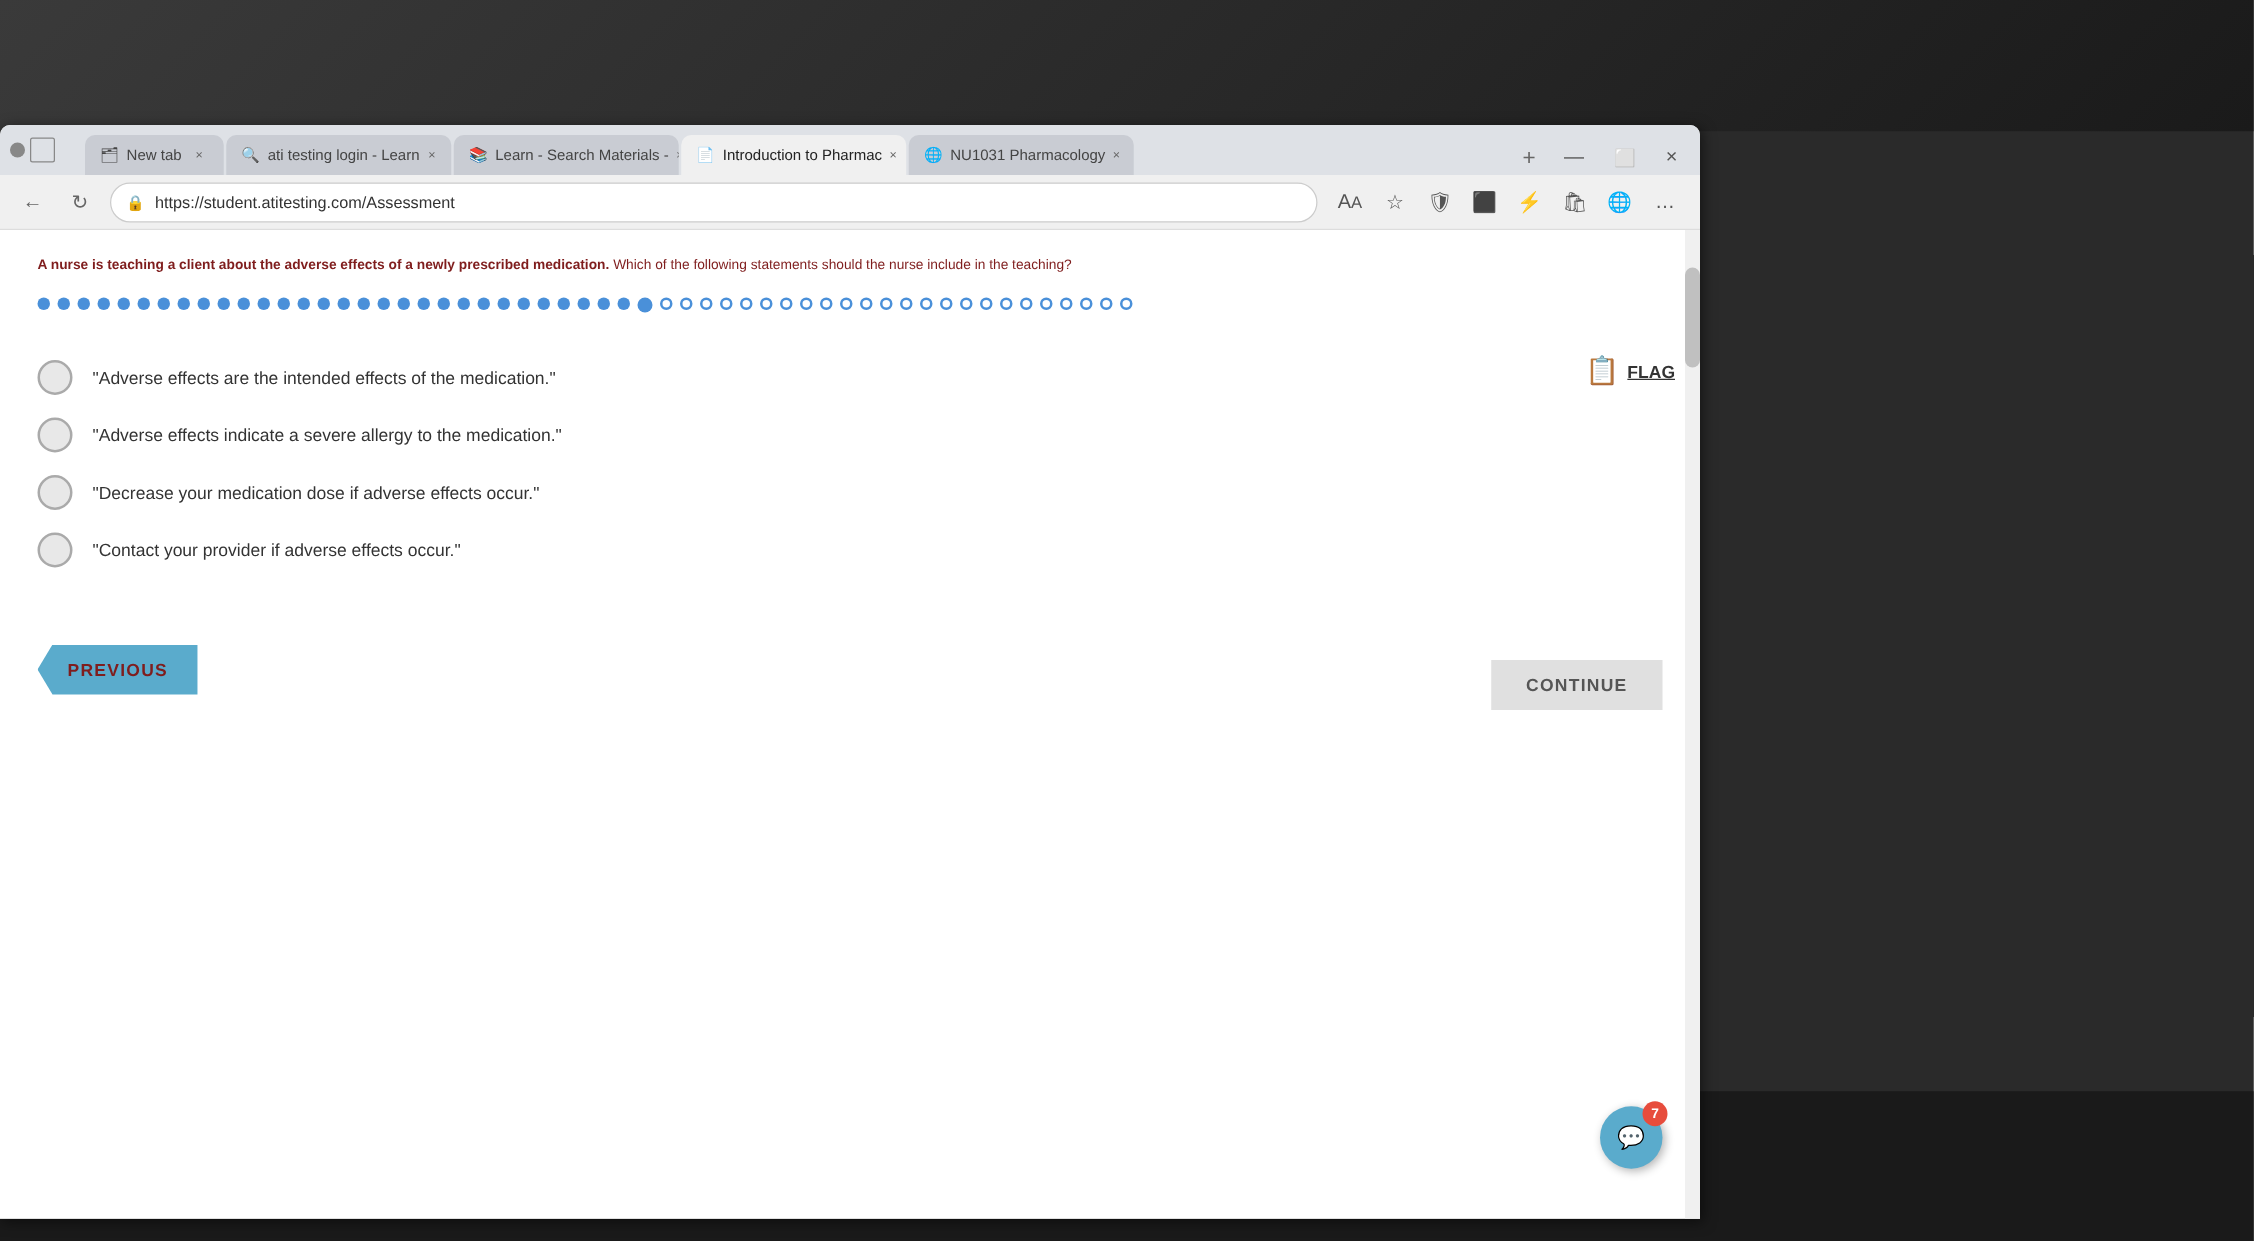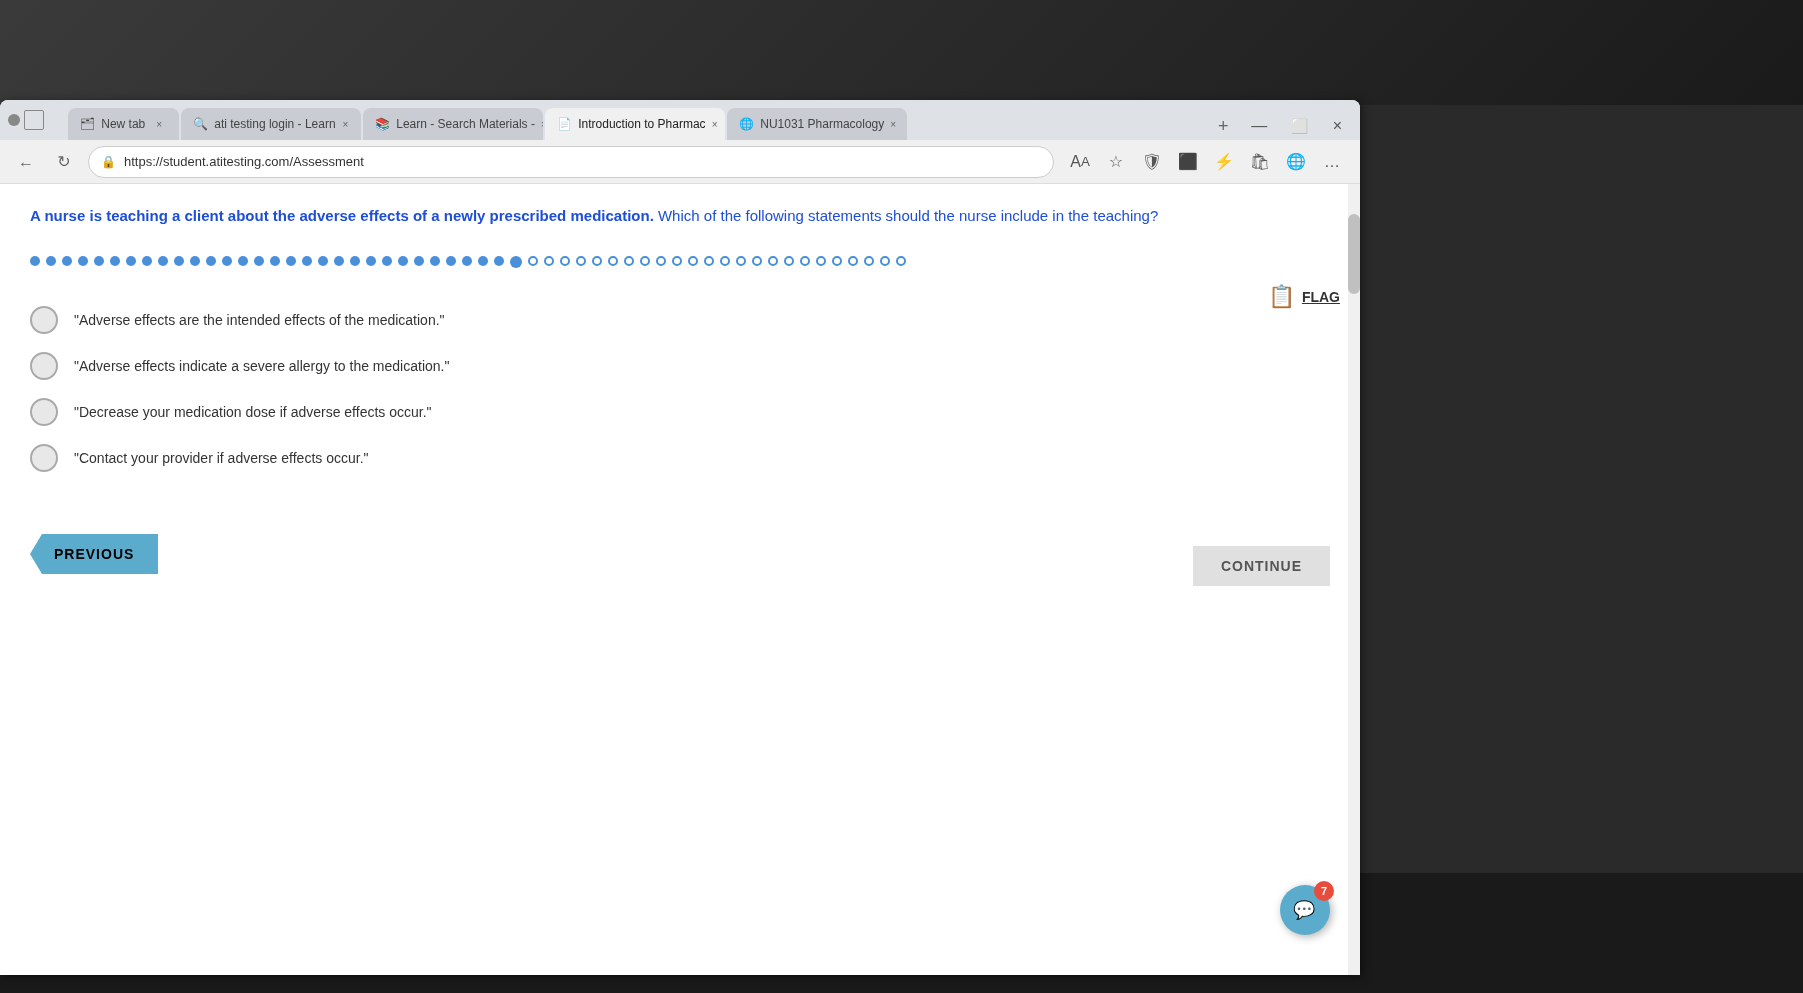--- a/index.html
+++ b/index.html
@@ -204,25 +204,25 @@
     .scrollbar-thumb {
       width: 100%;
       height: 80px;
       background: #c0c0c0;
       border-radius: 6px;
       margin-top: 30px;
     }
 
     
     .question-text {
-      font-size: 15px;
+      font-size: 11px;
       font-weight: normal;
-      color: #1d4ed8;
+      color: #7f1d1d;
       line-height: 1.6;
-      margin-bottom: 20px;
+      margin-bottom: 8px;
       padding-right: 80px;
     }
 
     .question-text strong {
       font-weight: 700;
     }
 
     
     .progress-dots {
       display: flex;
@@ -289,21 +289,21 @@
     .nav-buttons {
       display: flex;
       justify-content: space-between;
       align-items: center;
       margin-top: 30px;
       padding-top: 10px;
     }
 
     .prev-btn {
       background: #5aabcc;
-      color: #000000;
+      color: #7f1d1d;
       border: none;
       padding: 12px 24px;
       font-size: 14px;
       font-weight: 700;
       cursor: pointer;
       position: relative;
       clip-path: polygon(12px 0%, 100% 0%, 100% 100%, 12px 100%, 0% 50%);
       letter-spacing: 1px;
     }
 

